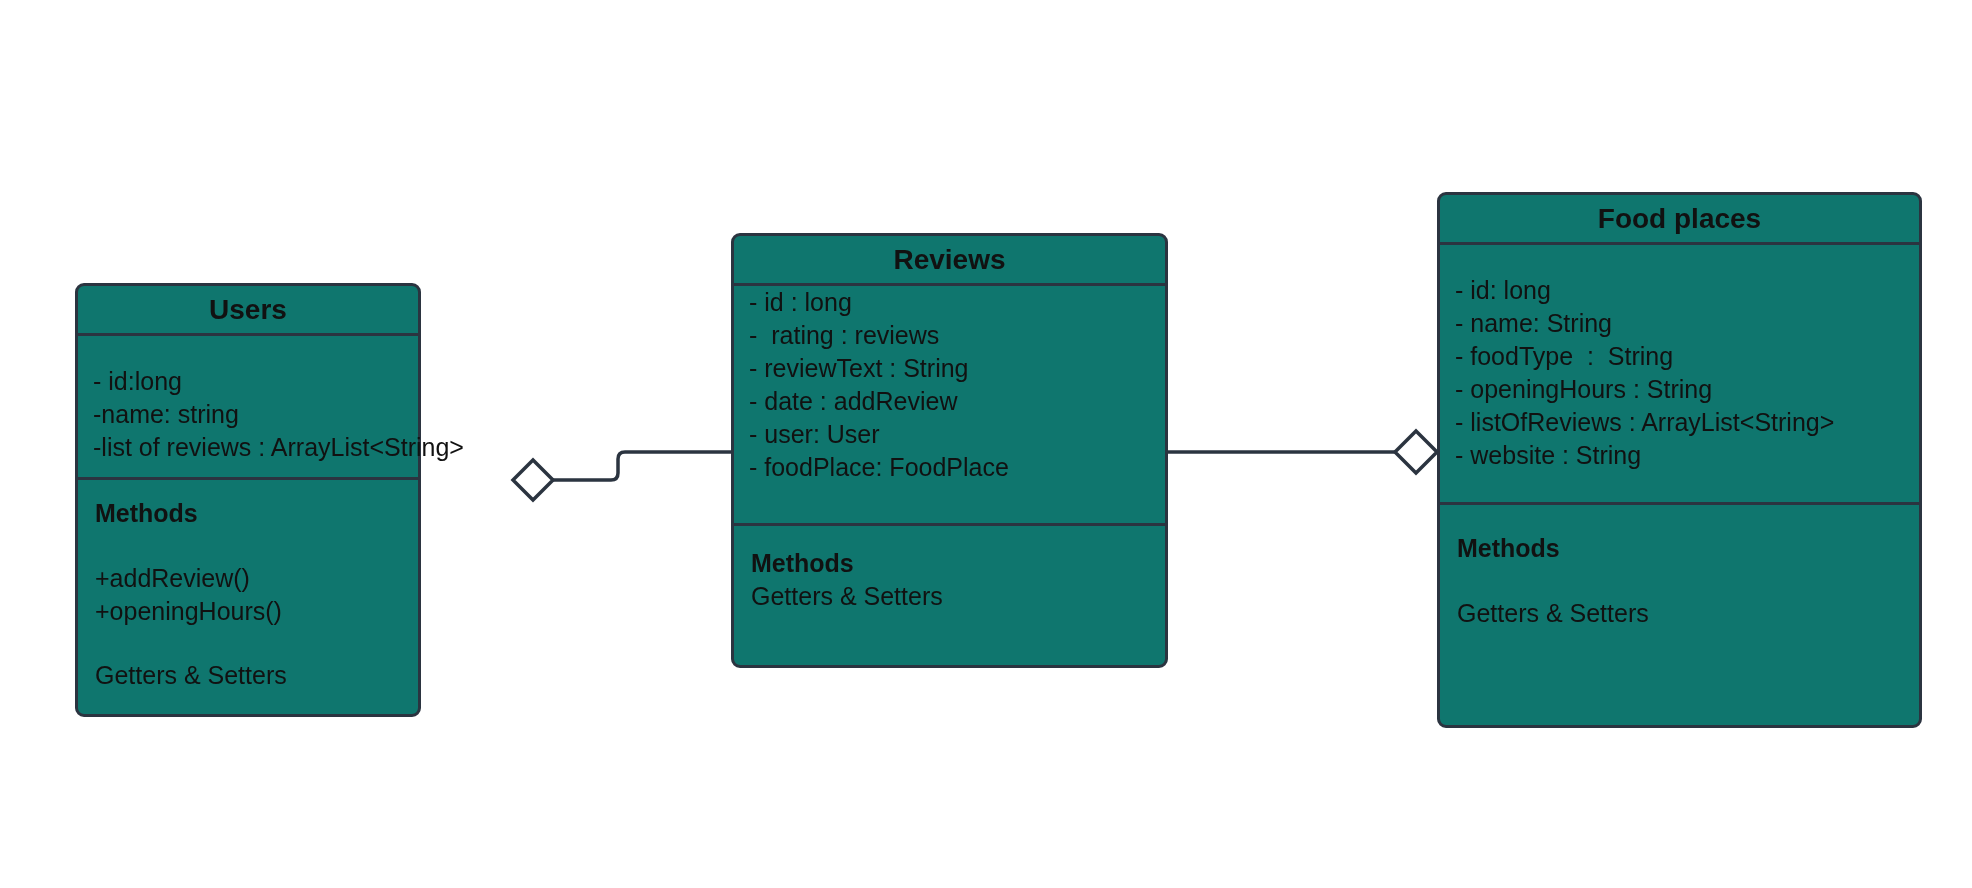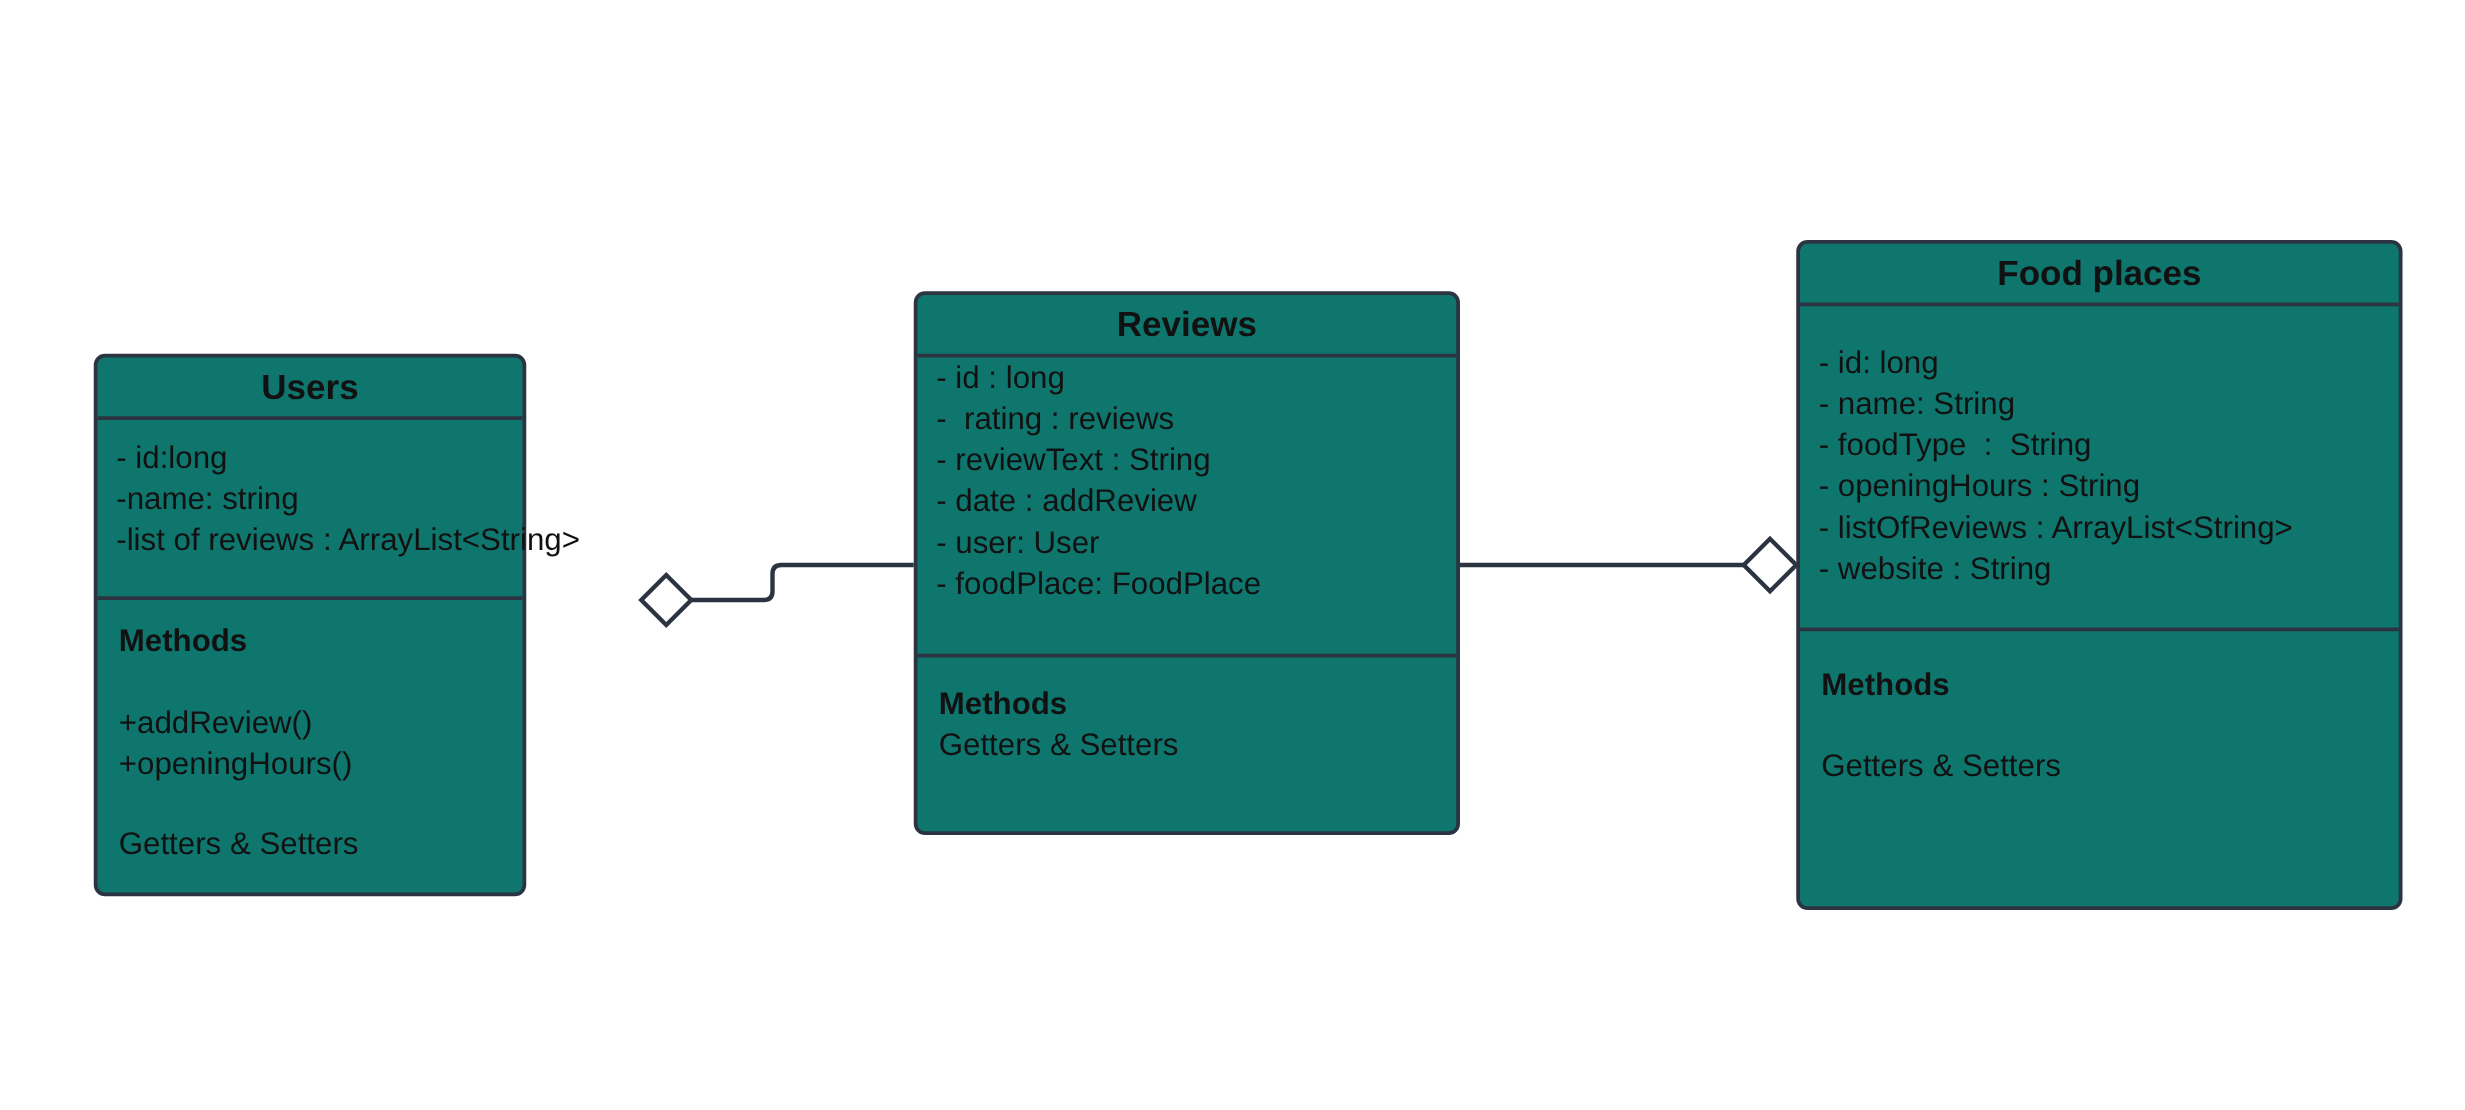--- a/index.html
+++ b/index.html
@@ -51,21 +51,21 @@
 
   .uml-attrs {
     box-sizing: border-box;
     flex: 0 0 auto;
     border-bottom: 3px solid #2b3440;
     padding-left: 15px;
     padding-right: 8px;
     font-size: 25px;
     line-height: 33px;
   }
-  #box-users   .uml-attrs { height: 144px; padding-top: 14px; }
+  #box-users   .uml-attrs { height: 144px; padding-top: 29px; }
   #box-reviews .uml-attrs { height: 240px; }
   #box-food    .uml-attrs { height: 260px; padding-top: 29px; }
   .attr { white-space: pre; }
 
   .uml-methods {
     box-sizing: border-box;
     flex: 1 1 auto;
     padding-left: 17px;
     padding-right: 8px;
     font-size: 25px;

